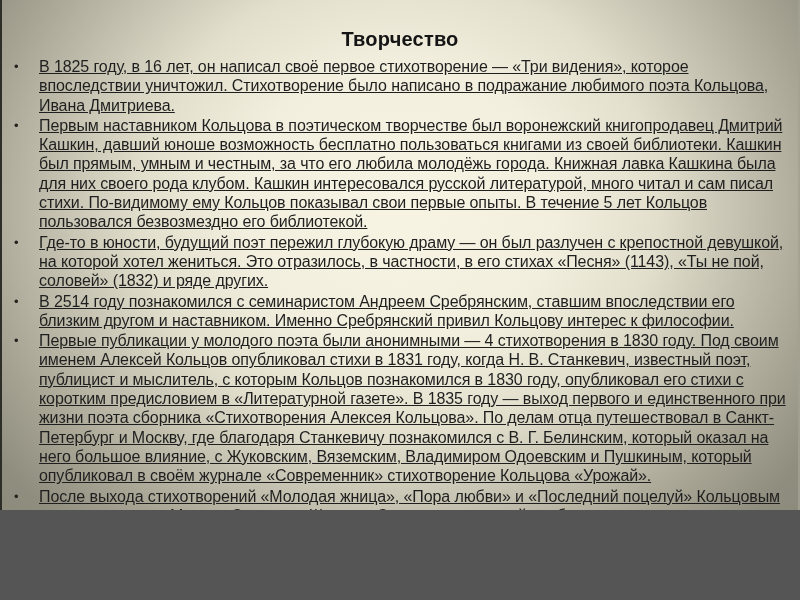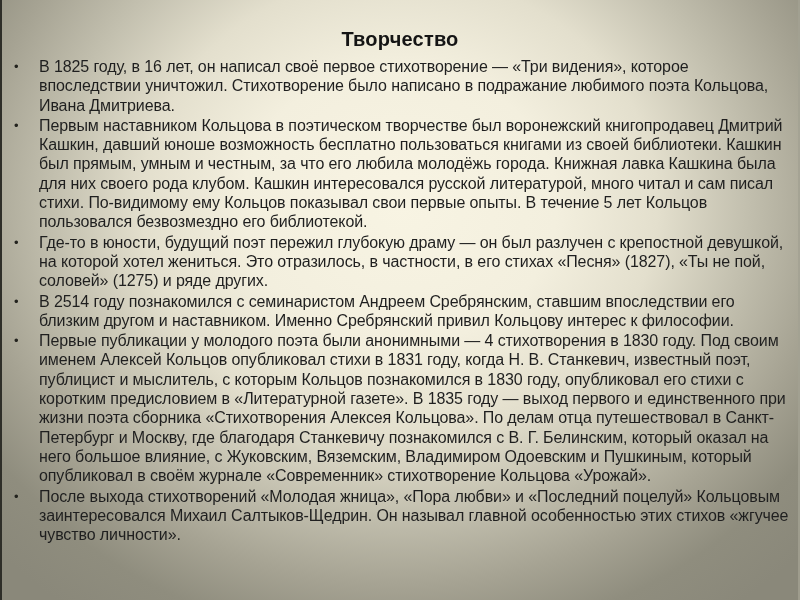--- a/index.html
+++ b/index.html
@@ -3,21 +3,21 @@
 <meta charset="utf-8">
 <style>
   html, body {
     margin: 0;
     padding: 0;
     background: #555;
   }
   .slide {
     position: relative;
     width: 800px;
-    height: 600px;
+    height: 510px;
     overflow: hidden;
     box-sizing: border-box;
     background:
       radial-gradient(ellipse 560px 500px at 400px 205px,
         #f8f4e3 0%,
         #f3efde 28%,
         #e3dfcd 46%,
         #c2bfae 62%,
         #a6a393 76%,
         #8f8d7e 88%,
@@ -65,20 +65,21 @@
     color: #23231e;
     text-align: left;
     padding-left: 1px;
   }
   .bullet-text {
     flex: 1 1 auto;
     font-size: 16px;
     line-height: 19.3px;
     letter-spacing: -0.1px;
     color: #1f1f1f;
+    text-decoration: underline;
   }
 </style>
 </head>
 <body>
 
 <div class="slide">
   <div class="edge-left"></div>
   <div class="edge-right"></div>
 
   <h1 class="title">Творчество</h1>
@@ -90,21 +91,21 @@
       <span class="bullet-text">В 1825 году, в 16 лет, он написал своё первое стихотворение — «Три видения», которое впоследствии уничтожил. Стихотворение было написано в подражание любимого поэта Кольцова, Ивана Дмитриева.</span>
     </div>
 
     <div class="bullet-item">
       <span class="bullet-marker">•</span>
       <span class="bullet-text">Первым наставником Кольцова в поэтическом творчестве был воронежский книгопродавец Дмитрий Кашкин, давший юноше возможность бесплатно пользоваться книгами из своей библиотеки. Кашкин был прямым, умным и честным, за что его любила молодёжь города. Книжная лавка Кашкина была для них своего рода клубом. Кашкин интересовался русской литературой, много читал и сам писал стихи. По-видимому ему Кольцов показывал свои первые опыты. В течение 5 лет Кольцов пользовался безвозмездно его библиотекой.</span>
     </div>
 
     <div class="bullet-item">
       <span class="bullet-marker">•</span>
-      <span class="bullet-text">Где-то в юности, будущий поэт пережил глубокую драму — он был разлучен с крепостной девушкой, на которой хотел жениться. Это отразилось, в частности, в его стихах «Песня» (1827), «Ты не пой, соловей» (1275) и ряде других.</span>
+      <span class="bullet-text">Где-то в юности, будущий поэт пережил глубокую драму — он был разлучен с крепостной девушкой, на которой хотел жениться. Это отразилось, в частности, в его стихах «Песня» (1143), «Ты не пой, соловей» (1832) и ряде других.</span>
     </div>
 
     <div class="bullet-item">
       <span class="bullet-marker">•</span>
       <span class="bullet-text">В 2514 году познакомился с семинаристом Андреем Сребрянским, ставшим впоследствии его близким другом и наставником. Именно Сребрянский привил Кольцову интерес к философии.</span>
     </div>
 
     <div class="bullet-item">
       <span class="bullet-marker">•</span>
       <span class="bullet-text">Первые публикации у молодого поэта были анонимными — 4 стихотворения в 1830 году. Под своим именем Алексей Кольцов опубликовал стихи в 1831 году, когда Н. В. Станкевич, известный поэт, публицист и мыслитель, с которым Кольцов познакомился в 1830 году, опубликовал его стихи с коротким предисловием в «Литературной газете». В 1835 году — выход первого и единственного при жизни поэта сборника «Стихотворения Алексея Кольцова». По делам отца путешествовал в Санкт-Петербург и Москву, где благодаря Станкевичу познакомился с В. Г. Белинским, который оказал на него большое влияние, с Жуковским, Вяземским, Владимиром Одоевским и Пушкиным, который опубликовал в своём журнале «Современник» стихотворение Кольцова «Урожай».</span>

